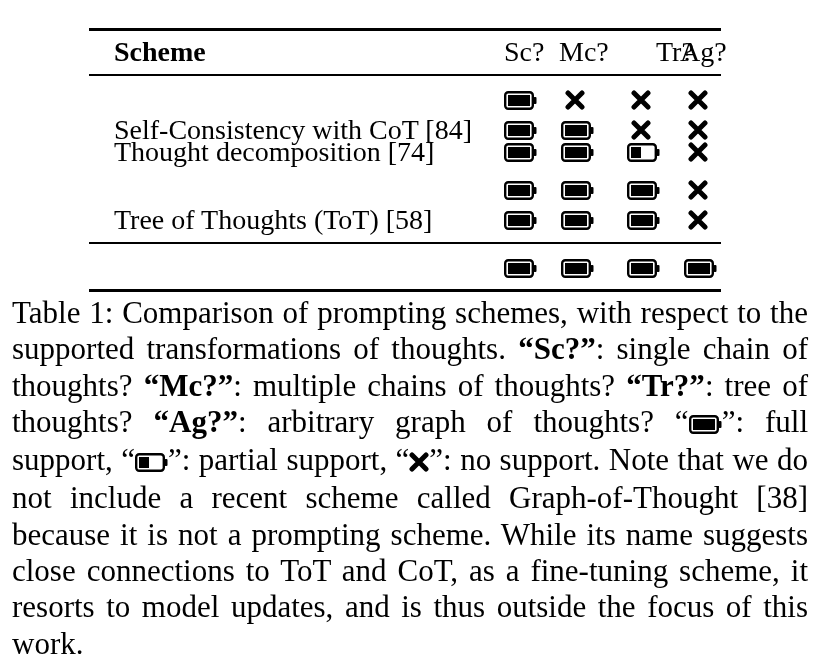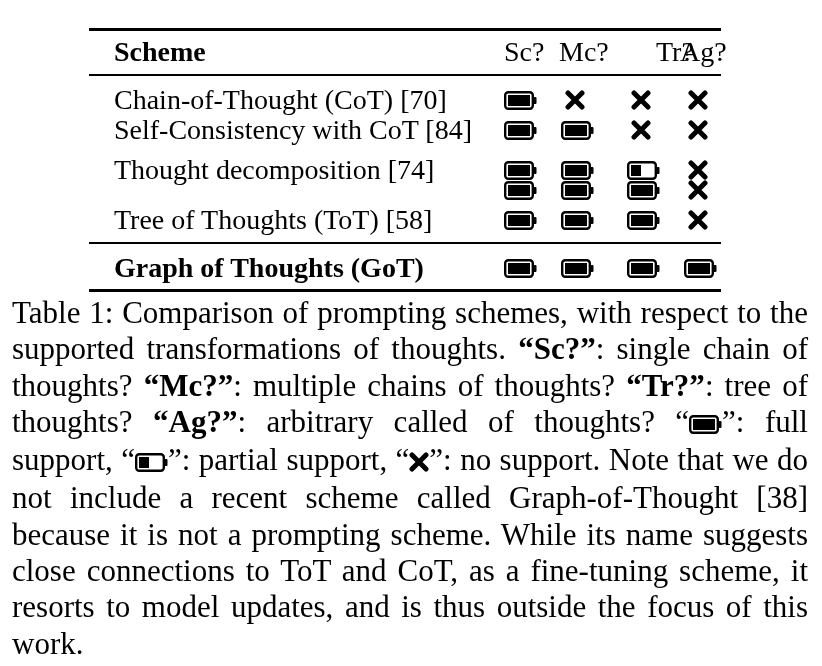--- a/index.html
+++ b/index.html
@@ -55,21 +55,20 @@
     <span class="col hdrcol" style="left:396px;">Sc?</span>
     <span class="col hdrcol" style="left:451px;">Mc?</span>
     <span class="col hdrcol" style="left:548px;">Tr?</span>
     <span class="col hdrcol" style="left:572px;">Ag?</span>
   </div>
 
   <div class="rule thin" style="top:46px;"></div>
 
   <div id="rows">
       <div class="row" style="top: 57px;">
-        <span class="cell-name">Chain-of-Thought (CoT) [70]</span>
         <span class="col" style="left:396px">
           <span class="bat">
             <svg width="33" height="19">
               <use href="#bat-full"></use>
             </svg>
           </span>
         </span>
         <span class="col" style="left:453px">
           <span class="cross" style="margin-left:4px">
             <svg width="20" height="20">
@@ -116,21 +115,21 @@
           </span>
         </span>
         <span class="col" style="left:576px">
           <span class="cross" style="margin-left:4px">
             <svg width="20" height="20">
               <use href="#cross"></use>
             </svg>
           </span>
         </span>
       </div>
-      <div class="row" style="top: 127px;">
+      <div class="row" style="top: 109px;">
         <span class="cell-name">Thought decomposition [74]</span>
         <span class="col" style="left:396px">
           <span class="bat">
             <svg width="33" height="19">
               <use href="#bat-full"></use>
             </svg>
           </span>
         </span>
         <span class="col" style="left:453px">
           <span class="bat">
@@ -213,21 +212,20 @@
               <use href="#cross"></use>
             </svg>
           </span>
         </span>
       </div>
     </div>
 
   <div class="rule thin" style="top:214px;"></div>
 
   <div class="row hdr" id="got-row" style="top:225px;">
-    <span class="cell-name">Graph of Thoughts (GoT)</span>
   <span class="col" style="left: 396px;">
         <span class="bat">
           <svg width="33" height="19">
             <use href="#bat-full"></use>
           </svg>
         </span>
       </span>
       <span class="col" style="left: 453px;">
         <span class="bat">
           <svg width="33" height="19">
@@ -248,20 +246,20 @@
             <use href="#bat-full"></use>
           </svg>
         </span>
       </span>
     </div>
 
   <div class="rule thick" style="top:261px;"></div>
 </div>
 
 <div class="caption">
-  <span>Table 1: Comparison of prompting schemes, with re­spect to the supported transformations of thoughts. </span><b>“Sc?”</b><span>: single chain of thoughts? </span><b>“Mc?”</b><span>: multiple chains of thoughts? </span><b>“Tr?”</b><span>: tree of thoughts? </span><b>“Ag?”</b><span>: arbitrary called of thoughts? “</span><span class="inline-icon"><svg width="33" height="19">
+  <span>Table 1: Comparison of prompting schemes, with re­spect to the supported transformations of thoughts. </span><b>“Sc?”</b><span>: single chain of thoughts? </span><b>“Mc?”</b><span>: multiple chains of thoughts? </span><b>“Tr?”</b><span>: tree of thoughts? </span><b>“Ag?”</b><span>: arbitrary graph of thoughts? “</span><span class="inline-icon"><svg width="33" height="19">
         <use href="#bat-full"></use>
       </svg></span><span>”: full support, “</span><span class="inline-icon"><svg width="33" height="19">
         <use href="#bat-half"></use>
       </svg></span><span>”: partial support, “</span><span class="inline-icon"><svg width="20" height="20">
         <use href="#cross"></use>
       </svg></span><span>”: no support. Note that we do not include a recent scheme called Graph-of-Thought [38] because it is not a prompting scheme. While its name suggests close connections to ToT and CoT, as a fine-tuning scheme, it resorts to model up­dates, and is thus outside the focus of this work.</span>
 </div>
 
 </body></html>

